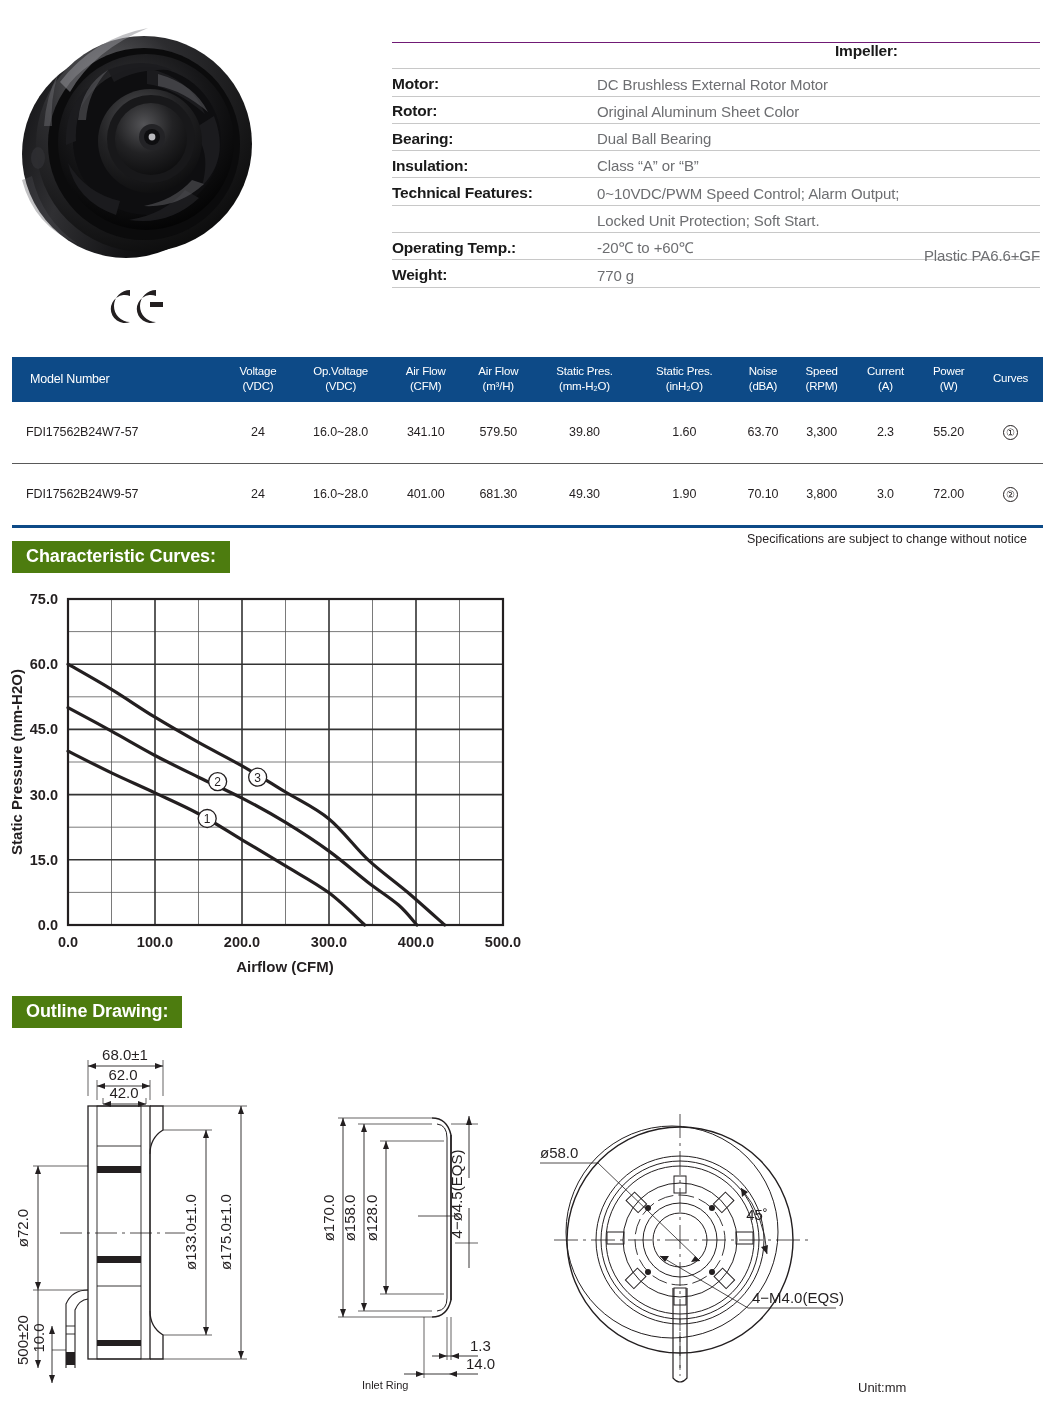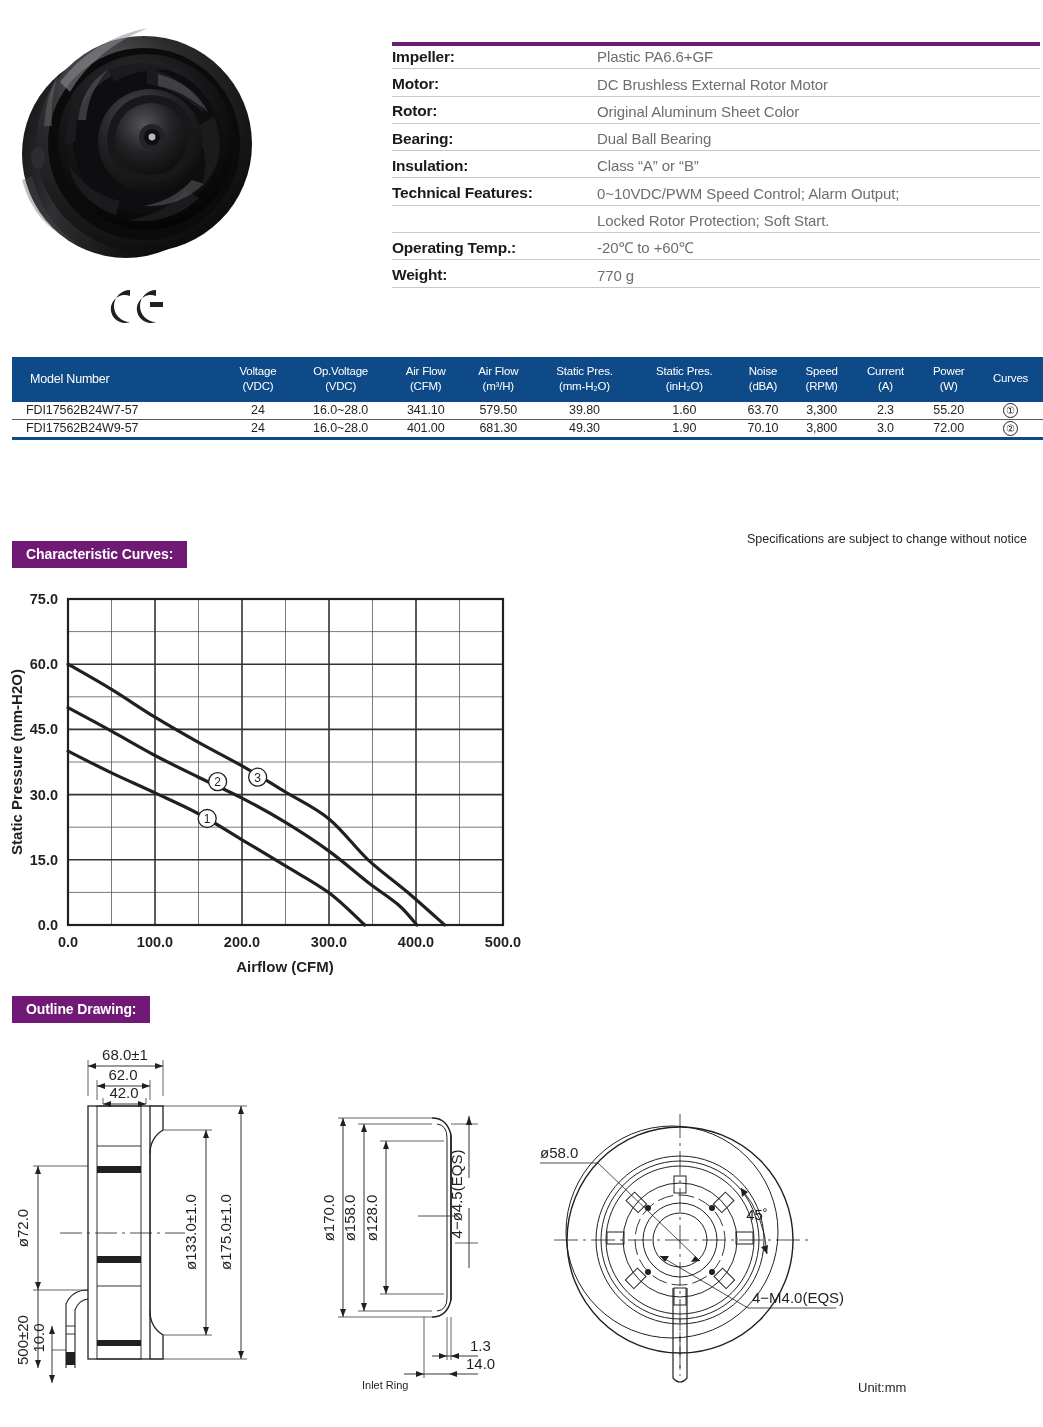--- a/index.html
+++ b/index.html
@@ -15,57 +15,57 @@
   
   #photo-block { position:absolute; left:0; top:0; width:380px; height:340px; }
   .fan-photo { position:absolute; left:8px; top:8px; width:300px; height:272px; }
   .fan-photo svg { display:block; width:100%; height:100%; }
   .ce-mark { position:absolute; left:108px; top:285px; width:70px; height:42px; }
   .ce-mark svg { display:block; width:100%; height:100%; }
 
   
   #spec-table { position:absolute; left:392px; top:42px; width:648px; }
   .spec-row { display:flex; align-items:flex-end; border-bottom:1px solid #c8c8c8; height:27.3px; }
-  .spec-row.first { border-top:4px solid #701a75; }
+  .spec-row.first { border-top:1px solid #701a75;flex-direction:column; }
   .spec-label {
     width:205px; flex:0 0 205px; font-size:15.5px; font-weight:bold; color:#1a1a1a;
     letter-spacing:-0.2px; line-height:1; padding-bottom:4px;
   }
   .spec-value {
     flex:1; font-size:15px; color:#6d6e71; line-height:1; padding-bottom:4px; letter-spacing:-0.1px;
   }
 
   
   #data-table { position:absolute; left:12px; top:357px; width:1031px; }
   table.dt { width:100%; border-collapse:collapse; }
   table.dt thead th {
     background:#0d4a87; color:#ffffff; font-size:11.5px; font-weight:normal;
     padding:7px 2px 8px 2px; line-height:1.3; vertical-align:middle; text-align:center;
     letter-spacing:-0.2px;
   }
   table.dt thead th.model-col { text-align:left; padding-left:18px; font-size:12.5px; }
   table.dt tbody td {
-    font-size:12.5px; color:#231f20; text-align:center; padding:1px 2px;
+    font-size:12.5px; color:#231f20; text-align:center; padding:23px 2px;
     border-bottom:1px solid #595959; letter-spacing:-0.1px;
   }
   table.dt tbody td.model-col { text-align:left; padding-left:14px; }
   table.dt tbody tr:last-child td { border-bottom:3px solid #0d4a87; }
   .circ-num {
     display:inline-block; width:15px; height:15px; line-height:13px; border:1px solid #231f20;
     border-radius:50%; font-size:10px; text-align:center;
   }
   .disclaimer {
     position:absolute; left:0; top:532px; width:1043px; text-align:right;
     padding-right:16px; font-size:12.5px; color:#231f20;
   }
 
   
   .section-head {
-    position:absolute; background:#701a75; color:#ffffff;
-    font-size:14px; font-weight:bold; letter-spacing:-0.1px;
+    position:absolute; background:#4d7c0f; color:#ffffff;
+    font-size:18px; font-weight:bold; letter-spacing:-0.1px;
     padding:5px 14px 6px 14px; white-space:nowrap;
   }
   #head-curves { left:12px; top:541px; }
   #head-outline { left:12px; top:996px; }
 
   
   #chart-block { position:absolute; left:0px; top:580px; width:560px; height:400px; }
   #chart-block svg { display:block; width:100%; height:100%; }
 
   
@@ -179,21 +179,21 @@
   <div class="spec-row">
     <div class="spec-label">Insulation:</div>
     <div class="spec-value">Class “A” or “B”</div>
   </div>
   <div class="spec-row">
     <div class="spec-label">Technical Features:</div>
     <div class="spec-value">0~10VDC/PWM Speed Control; Alarm Output;</div>
   </div>
   <div class="spec-row">
     <div class="spec-label"></div>
-    <div class="spec-value">Locked Rotor Protection;  Soft Start.</div>
+    <div class="spec-value">Locked Unit Protection;  Soft Start.</div>
   </div>
   <div class="spec-row">
     <div class="spec-label">Operating Temp.:</div>
     <div class="spec-value">-20℃ to +60℃</div>
   </div>
   <div class="spec-row">
     <div class="spec-label">Weight:</div>
     <div class="spec-value">770 g</div>
   </div>
 </div>

